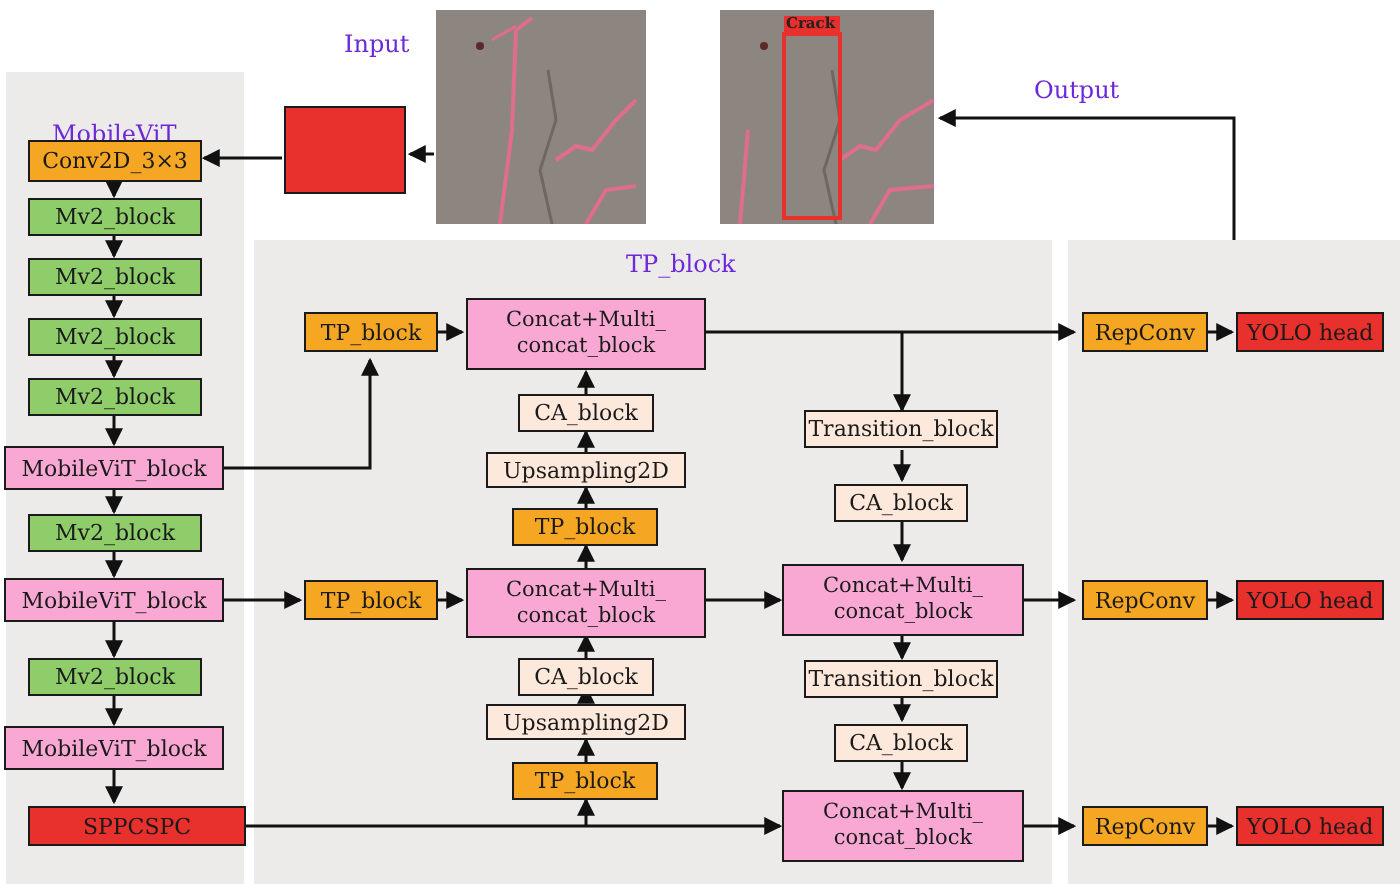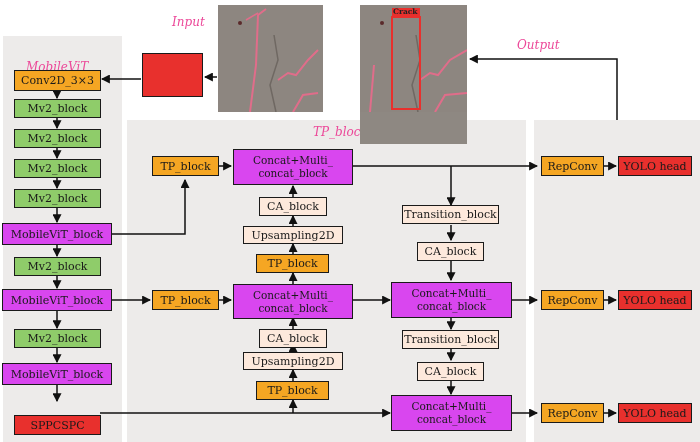--- a/index.html
+++ b/index.html
@@ -1,25 +1,25 @@
 <!DOCTYPE html>
 <html><head>
 <meta charset="utf-8">
 <style>
   html, body { margin:0; padding:0; }
   body { width:700px; height:442px; background:#ffffff; position:relative; overflow:hidden;
          font-family:"DejaVu Serif", serif; }
   .panel { position:absolute; background:#edebea; }
-  .lbl { position:absolute; font-size:12px; color:#ec4899; white-space:nowrap;font-style:italic; }
+  .lbl { position:absolute; font-size:12px; color:#6d28d9; white-space:nowrap; }
   .box { position:absolute; box-sizing:border-box; border:1.6px solid #1a1a1a; display:flex;
          align-items:center; justify-content:center; text-align:center; font-size:11px; color:#1a1a1a;
          line-height:13px; white-space:nowrap; }
   .orange { background:#f5a623; }
   .green  { background:#8fcc6a; }
-  .pink   { background:#d946ef; }
+  .pink   { background:#f9a8d4; }
   .red    { background:#e8302d; }
   .cream  { background:#fde9dc; }
   .concat { font-size:10.5px; line-height:13px; white-space:normal; }
   .photo { position:absolute; background:#8e8882; overflow:hidden; }
   svg.wires { position:absolute; left:0; top:0; }
 </style>
 </head>
 <body>
 
 <div class="panel" style="left:3px;top:36px;width:119px;height:406px;"></div>
@@ -35,21 +35,21 @@
   <svg width="105" height="107">
     <rect width="105" height="107" fill="#8d8680"></rect>
     <path d="M32 107 L38 60 L40 10 L48 4" stroke="#e06d8a" stroke-width="2" fill="none"></path>
     <path d="M28 15 L40 8" stroke="#e06d8a" stroke-width="1.5" fill="none"></path>
     <path d="M56 30 L60 55 L52 80 L58 107" stroke="#6f6862" stroke-width="1.5" fill="none"></path>
     <path d="M60 75 L70 68 L78 70 L90 55 L100 45" stroke="#e06d8a" stroke-width="2" fill="none"></path>
     <path d="M75 107 L85 90 L100 88" stroke="#e06d8a" stroke-width="2" fill="none"></path>
     <circle cx="22" cy="18" r="2" fill="#5a2a2a"></circle>
   </svg>
 </div>
-<div class="photo" style="left:360px;top:5px;width:107px;height:139px;">
+<div class="photo" style="left:360px;top:5px;width:107px;height:107px;">
   <svg width="107" height="107">
     <rect width="107" height="107" fill="#8d8680"></rect>
     <path d="M56 30 L60 55 L52 80 L58 107" stroke="#6f6862" stroke-width="1.5" fill="none"></path>
     <path d="M60 75 L70 68 L78 70 L90 55 L107 45" stroke="#e06d8a" stroke-width="2" fill="none"></path>
     <path d="M75 107 L85 90 L107 88" stroke="#e06d8a" stroke-width="2" fill="none"></path>
     <path d="M10 107 L14 60" stroke="#e06d8a" stroke-width="2" fill="none"></path>
     <circle cx="22" cy="18" r="2" fill="#5a2a2a"></circle>
     <rect x="32" y="12" width="28" height="92" fill="none" stroke="#e8302d" stroke-width="2"></rect>
     <rect x="32" y="3" width="28" height="10" fill="#e8302d"></rect>
   </svg>
@@ -125,21 +125,21 @@
 <div class="box orange" style="left:14px;top:70px;width:87px;height:21px;">Conv2D_3×3</div>
 <div class="box green" style="left:14px;top:99px;width:87px;height:19px;">Mv2_block</div>
 <div class="box green" style="left:14px;top:129px;width:87px;height:19px;">Mv2_block</div>
 <div class="box green" style="left:14px;top:159px;width:87px;height:19px;">Mv2_block</div>
 <div class="box green" style="left:14px;top:189px;width:87px;height:19px;">Mv2_block</div>
 <div class="box pink" style="left:2px;top:223px;width:110px;height:22px;">MobileViT_block</div>
 <div class="box green" style="left:14px;top:257px;width:87px;height:19px;">Mv2_block</div>
 <div class="box pink" style="left:2px;top:289px;width:110px;height:22px;">MobileViT_block</div>
 <div class="box green" style="left:14px;top:329px;width:87px;height:19px;">Mv2_block</div>
 <div class="box pink" style="left:2px;top:363px;width:110px;height:22px;">MobileViT_block</div>
-<div class="box red" style="left:14px;top:415px;width:87px;height:20px;">SPPCSPC</div>
+<div class="box red" style="left:14px;top:403px;width:109px;height:20px;">SPPCSPC</div>
 
 <div class="box orange" style="left:152px;top:156px;width:67px;height:20px;">TP_block</div>
 <div class="box pink concat" style="left:233px;top:149px;width:120px;height:36px;">Concat+Multi_ concat_block</div>
 <div class="box cream" style="left:259px;top:197px;width:68px;height:19px;">CA_block</div>
 <div class="box cream" style="left:243px;top:226px;width:100px;height:18px;">Upsampling2D</div>
 <div class="box orange" style="left:256px;top:254px;width:73px;height:19px;">TP_block</div>
 <div class="box orange" style="left:152px;top:290px;width:67px;height:20px;">TP_block</div>
 <div class="box pink concat" style="left:233px;top:284px;width:120px;height:35px;">Concat+Multi_ concat_block</div>
 <div class="box cream" style="left:259px;top:329px;width:68px;height:19px;">CA_block</div>
 <div class="box cream" style="left:243px;top:352px;width:100px;height:18px;">Upsampling2D</div>

